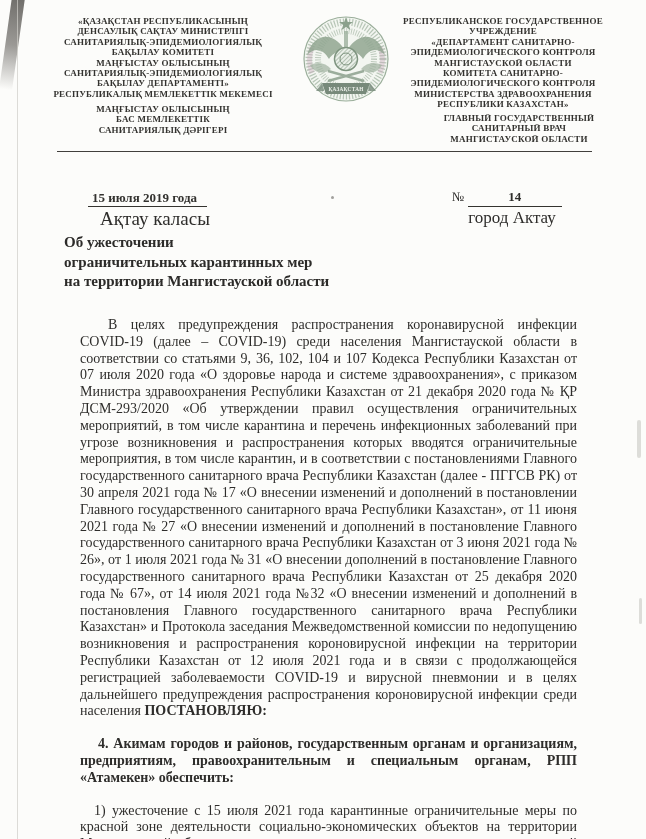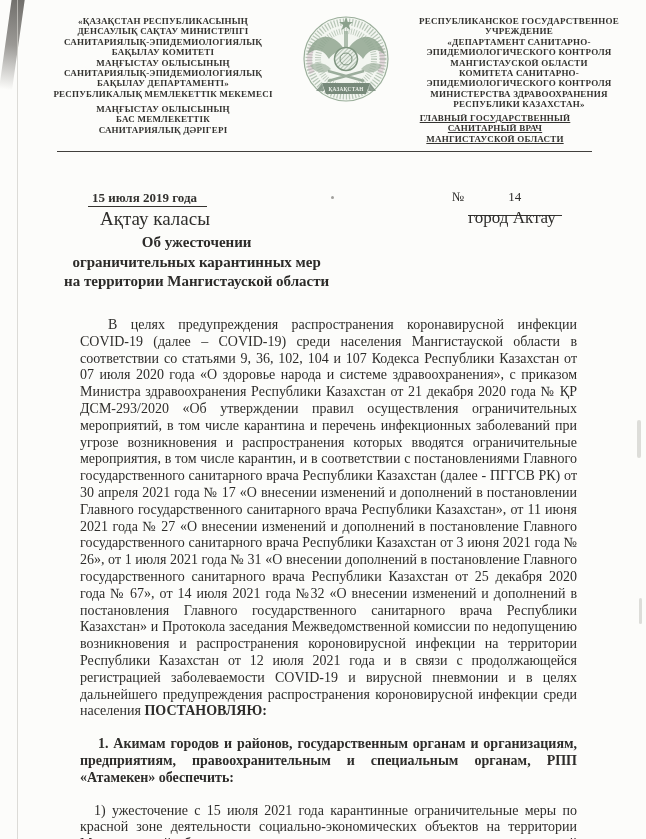--- a/index.html
+++ b/index.html
@@ -5,37 +5,37 @@
   html,body{margin:0;padding:0;}
   body{width:646px;height:839px;background:#e9e9e7;}
   .page{
     position:relative;width:646px;height:839px;background:#fcfcfa;overflow:hidden;
     font-family:"Liberation Serif","DejaVu Serif",serif;color:#2e2d2b;
   }
   
   .hdr{position:absolute;font-weight:bold;font-size:9px;line-height:10.4px;text-align:center;letter-spacing:.2px;color:#33322f;}
   .hdr-left-org{left:26px;top:16px;width:274px;}
   .hdr-left-official{left:26px;top:104px;width:274px;}
-  .hdr-right-org{left:392px;top:16px;width:254px;}
-  .hdr-right-official{left:368px;top:113px;width:254px;text-decoration:underline;}
+  .hdr-right-org{left:376px;top:16px;width:254px;}
+  .hdr-right-official{left:392px;top:113px;width:254px;}
   .emblem{position:absolute;left:298px;top:13px;width:96px;height:96px;}
   .emblem text{font-family:"Liberation Serif","DejaVu Serif",serif;font-weight:bold;letter-spacing:.3px;}
   .rule{position:absolute;left:57px;top:151px;width:535px;border-top:1.6px solid #413f3c;}
   
   .doc-type{position:absolute;top:163px;font-weight:bold;font-size:14px;letter-spacing:.4px;color:#33322f;}
   .doc-type.kk{left:102px;width:146px;text-align:center;}
   .doc-type.ru{left:415px;width:200px;text-align:center;}
   .date-line{position:absolute;left:88px;top:190px;font-size:13px;font-weight:bold;color:#33322f;}
   .date-line .u{border-bottom:1.4px solid #34332f;padding:0 10px 1px 4px;}
   .place-left{position:absolute;left:95px;top:208px;width:120px;text-align:center;font-size:19px;}
   .num-line{position:absolute;left:452px;top:189px;font-size:13px;}
-  .num-line .u{display:inline-block;width:94px;text-align:center;font-weight:normal;border-bottom:1.4px solid #34332f;padding-bottom:10px;}
+  .num-line .u{display:inline-block;width:94px;text-align:center;font-weight:bold;border-bottom:1.4px solid #34332f;padding-bottom:1px;}
   .place-right{position:absolute;left:460px;top:208px;width:104px;text-align:center;font-size:17px;}
   
-  .title{position:absolute;left:64px;top:233px;font-size:15px;font-weight:bold;line-height:19.6px;color:#2c2b29;text-align:center;}
+  .title{position:absolute;left:64px;top:233px;font-size:15px;font-weight:bold;line-height:19.6px;color:#2c2b29;}
   .body-text{position:absolute;left:64px;top:301px;width:529px;font-size:14px;line-height:16.8px;text-align:justify;color:#2e2d2b;}
   .body-text p{margin:16px;}
   .p1{text-indent:28px;}
   .p2{font-weight:bold;text-indent:18px;}
   .p3{text-indent:14px;}
   
   .edge-shadow{position:absolute;left:6px;top:-10px;width:13px;height:100px;border-radius:2px;opacity:.85;
     background:linear-gradient(to bottom,#4f4d49 0%,#8a8884 55%,rgba(160,158,152,0) 100%);transform:rotate(8deg);}
   .edge-line{position:absolute;left:17px;top:0;width:1px;height:839px;background:#cfcdc7;opacity:.7;}
   .speck{position:absolute;left:331px;top:196px;width:3px;height:3px;border-radius:50%;background:#8a8884;opacity:.8;}
@@ -100,17 +100,17 @@
   <div class="num-line">
     <span>№</span>
     <span class="u">14</span>
   </div>
   <div class="place-right">город Актау</div>
 
   <div class="title">Об ужесточении<br>ограничительных карантинных мер<br>на территории Мангистауской  области</div>
 
   <div class="body-text">
     <p class="p1"><span>В целях предупреждения распространения коронавирусной инфекции COVID-19 (далее – COVID-19) среди населения Мангистауской области в соответствии со статьями 9, 36, 102, 104 и 107 Кодекса Республики Казахстан от 07 июля 2020 года «О здоровье народа и системе здравоохранения», с приказом Министра здравоохранения Республики Казахстан от 21 декабря 2020 года № ҚР ДСМ-293/2020 «Об утверждении правил осуществления ограничительных мероприятий, в том числе карантина и перечень инфекционных заболеваний при угрозе возникновения и распространения которых вводятся ограничительные мероприятия, в том числе карантин, и в соответствии с постановлениями Главного государственного санитарного врача Республики Казахстан (далее - ПГГСВ РК) от 30 апреля 2021 года № 17 «О внесении изменений и дополнений в постановлении Главного государственного санитарного врача Республики Казахстан»,  от 11 июня 2021 года № 27 «О внесении изменений и дополнений в постановление Главного государственного санитарного врача Республики Казахстан от 3 июня 2021 года № 26»,  от 1 июля 2021 года № 31 «О внесении дополнений в постановление Главного государственного санитарного врача Республики Казахстан от 25 декабря 2020 года № 67»,  от 14 июля 2021 года №32 «О внесении изменений и дополнений в постановления Главного государственного санитарного врача Республики Казахстан» и Протокола заседания Межведомственной комиссии по недопущению возникновения и распространения короновирусной инфекции на территории Республики Казахстан от 12 июля 2021 года и в связи с продолжающейся регистрацией заболеваемости COVID-19 и вирусной пневмонии и в целях дальнейшего предупреждения распространения  коронoвирусной инфекции среди населения </span><b>ПОСТАНОВЛЯЮ:</b></p>
-    <p class="p2">1. Акимам  городов и районов, государственным органам и организациям, предприятиям, правоохранительным и специальным органам, РПП «Атамекен»  обеспечить:</p>
+    <p class="p2">4. Акимам  городов и районов, государственным органам и организациям, предприятиям, правоохранительным и специальным органам, РПП «Атамекен»  обеспечить:</p>
     <p class="p3">1) ужесточение с 15 июля 2021 года карантинные ограничительные меры по красной зоне деятельности социально-экономических объектов на территории Мангистауской области, в зависимости от матрицы оценки эпидемиологической ситуации, на основании критериев установленных  постановлением Главного государственного санитарного врача Республики Казахстан от 30 апреля 2021 года</p>
   </div>
 
 </div>
 
 </body></html>

